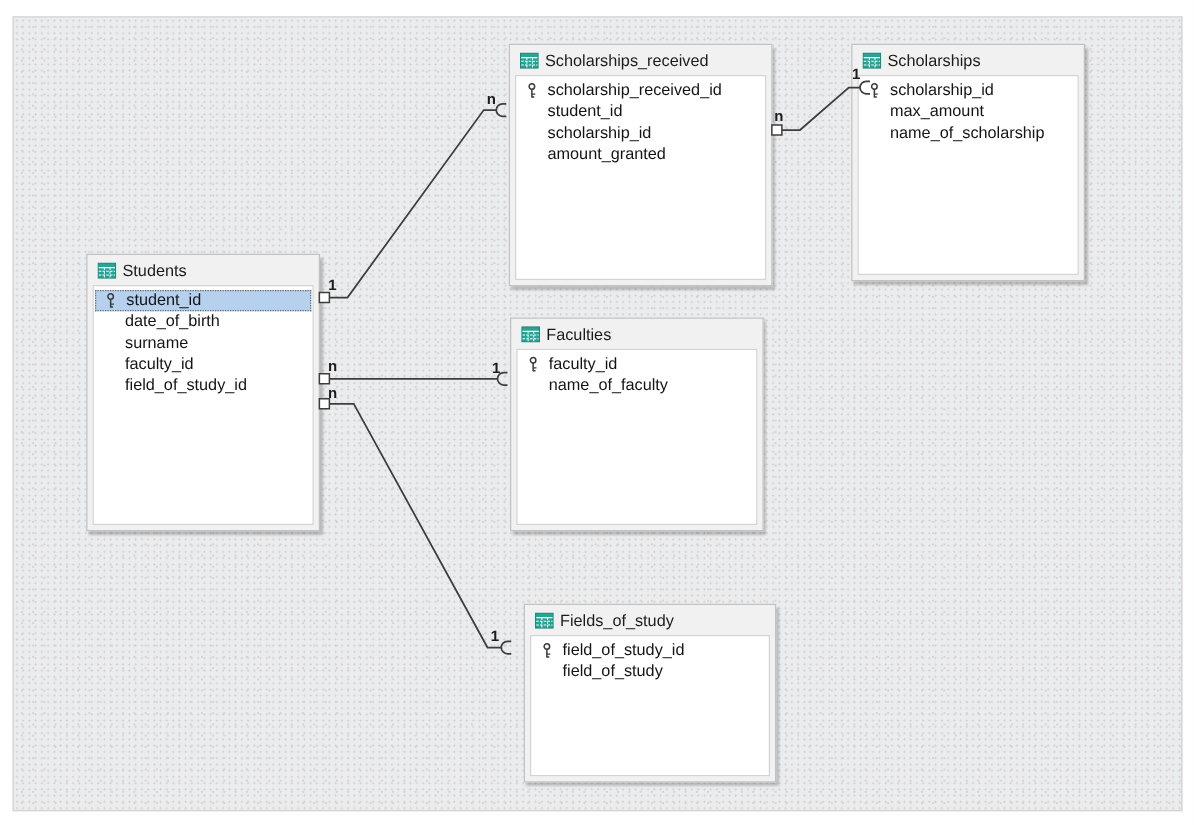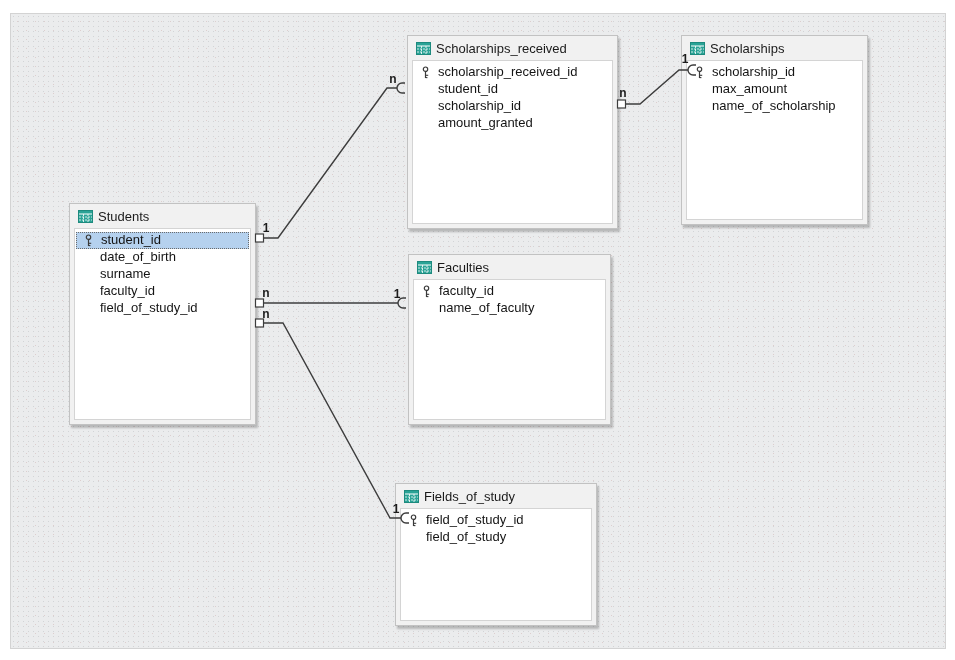--- a/index.html
+++ b/index.html
@@ -185,21 +185,21 @@
               <line x1="5.5" y1="11.6" x2="7.4" y2="11.6" stroke="#3a3a3a" stroke-width="1.1"></line>
             </svg>
             <span>faculty_id</span>
           </div>
           <div class="frow">
             <span>name_of_faculty</span>
           </div>
         </div>
     </div>
 
-    <div class="twidget" style="left:384px; top:469px; width:202px; height:143px;">
+    <div class="twidget" style="left:408px; top:469px; width:202px; height:143px;">
       <div class="thead">
         <span class="ticon">
           <svg width="15" height="13" viewBox="0 0 15 13">
             <rect x="0.5" y="0.5" width="14" height="12" fill="#2aa396" stroke="#1d8a7e"></rect>
             <line x1="1" y1="4" x2="14" y2="4" stroke="#ffffff" stroke-width="1"></line>
             <line x1="1" y1="7" x2="14" y2="7" stroke="#ffffff" stroke-width="0.8" stroke-dasharray="2,1"></line>
             <line x1="1" y1="10" x2="14" y2="10" stroke="#ffffff" stroke-width="0.8" stroke-dasharray="2,1"></line>
             <line x1="5.5" y1="4" x2="5.5" y2="12" stroke="#ffffff" stroke-width="0.8" stroke-dasharray="2,1"></line>
             <line x1="10" y1="4" x2="10" y2="12" stroke="#ffffff" stroke-width="0.8" stroke-dasharray="2,1"></line>
           </svg>

